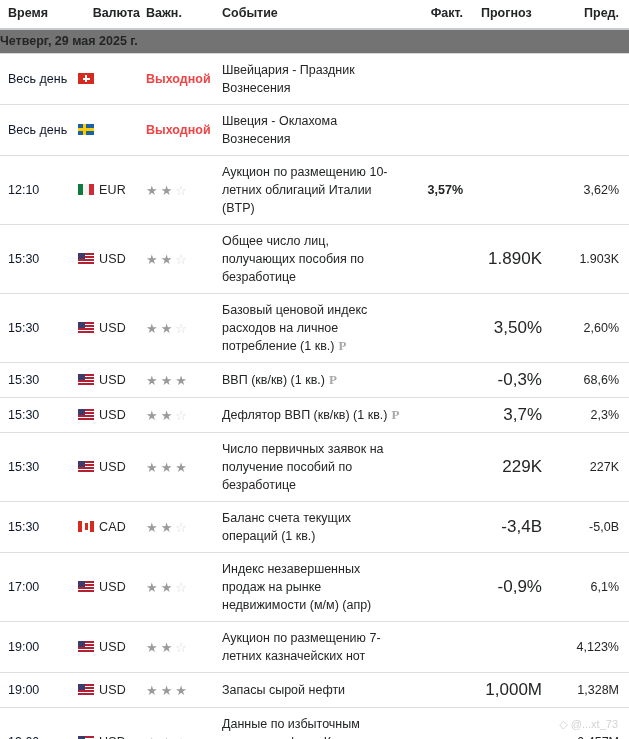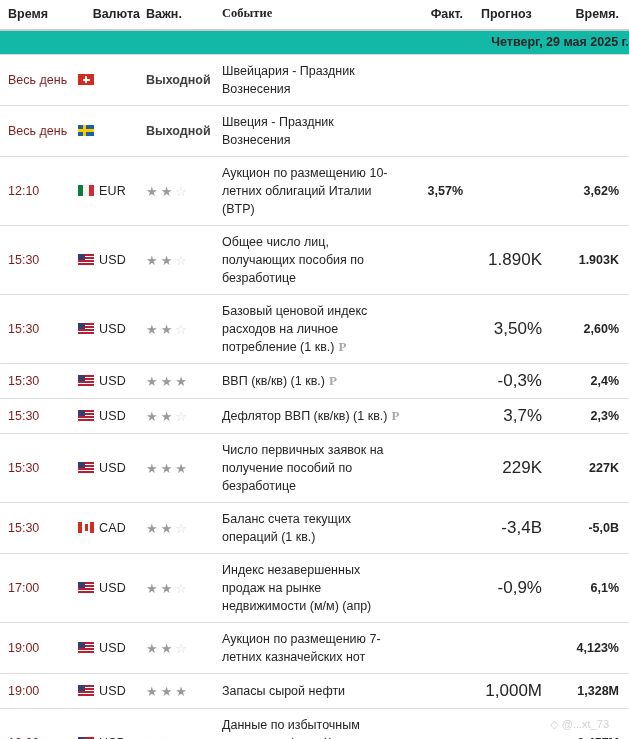--- a/index.html
+++ b/index.html
@@ -39,72 +39,72 @@
     color: #232526;
     padding: 6px 0 8px 0;
     text-align: left;
     white-space: nowrap;
     border-bottom: 2px solid #c9ccce;
     background: #ffffff;
   }
   th.h-time  { padding-left: 8px; margin-top: 6px; }
   th.h-cur   { padding-left: 6px; text-align: right; }
   th.h-imp   { padding-left: 6px; }
-  th.h-event { padding-left: 6px; font-family: Liberation Serif, serif; }
+  th.h-event { padding-left: 6px; }
   th.h-act   { text-align: right; padding-right: 14px; }
   th.h-fcst  { text-align: left;  padding-left: 4px; margin-left: 24px; }
   th.h-prev  { text-align: right; padding-right: 10px; }
 
   
   tr.date-row td {
-    background: #14b8a6;
-    text-align: right;
+    background: #737373;
+    text-align: left;
     font-weight: bold;
     font-size: 12.5px;
     color: #232526;
     padding: 4px 0 5px 0;
     border-bottom: 1px solid #d6d8da;
   }
 
   
   tbody tr.ev-row > td {
     border-bottom: 1px solid #dcdedf;
     padding-top: 7px;
     padding-bottom: 7px;
     vertical-align: middle;
     background: #ffffff;
   }
 
   td.td-time {
     padding-left: 8px;
     white-space: nowrap;
-    color: #7f1d1d;
+    color: #0f172a;
     font-size: 12.5px;
   }
   td.td-cur {
     padding-left: 6px;
     white-space: nowrap;
     font-size: 12.5px;
   }
   td.td-imp  { padding-left: 6px; white-space: nowrap; }
   td.td-event{
     padding-left: 6px;
     padding-right: 6px;
     line-height: 18px;
     font-size: 12.5px;
     color: #232526;
   }
   td.td-act  { text-align: right; padding-right: 14px; white-space: nowrap; font-size: 12.5px; }
   td.td-fcst { text-align: right; padding-right: 8px;  white-space: nowrap; font-size: 17px; }
-  td.td-prev { text-align: right; padding-right: 10px; white-space: nowrap; font-size: 12.5px; font-weight: bold; }
+  td.td-prev { text-align: right; padding-right: 10px; white-space: nowrap; font-size: 12.5px; }
 
   .val-bold { font-weight: bold; }
 
   
-  .holiday-label { font-weight: bold; color: #404040; font-size: 12.5px; margin-top: 24px; }
+  .holiday-label { font-weight: bold; color: #ef4444; font-size: 12.5px; margin-top: 24px; }
 
   
   .flag {
     display: inline-block;
     width: 16px;
     height: 11px;
     vertical-align: -1px;
     margin-right: 5px;
     position: relative;
     overflow: hidden;
@@ -178,21 +178,21 @@
     font-weight: bold;
     color: #a6a8aa;
     font-size: 13px;
     margin-left: 4px;
     vertical-align: 0px;
   }
 
   
   #watermark {
     position: absolute;
-    right: 20px;
+    right: 11px;
     bottom: 8px;
     font-size: 11px;
     color: #c9cbcd;
     font-family: "Liberation Sans", sans-serif;
     white-space: nowrap;
     pointer-events: none;
     opacity: .85;
   }
   #watermark .wm-diamond { margin-right: 3px; }
 </style>
@@ -210,41 +210,41 @@
       <col class="c-prev">
   </colgroup>
   <thead>
     <tr>
       <th class="h-time">Время</th>
       <th class="h-cur">Валюта</th>
       <th class="h-imp">Важн.</th>
       <th class="h-event">Событие</th>
       <th class="h-act">Факт.</th>
       <th class="h-fcst">Прогноз</th>
-      <th class="h-prev">Время.</th>
+      <th class="h-prev">Пред.</th>
     </tr>
   </thead>
   <tbody id="cal-body">
     <tr class="date-row">
       <td colspan="7">Четверг, 29 мая 2025 г.</td>
     </tr>
   <tr class="ev-row">
         <td class="td-time">Весь день</td>
         <td class="td-cur"><span class="flag flag-CHF"></span></td>
         <td class="td-imp"><span class="holiday-label">Выходной</span></td>
         <td class="td-event"><span>Швейцария - Праздник Вознесения</span></td>
         <td class="td-act"></td>
         <td class="td-fcst"></td>
         <td class="td-prev"></td>
       </tr>
       <tr class="ev-row">
         <td class="td-time">Весь день</td>
         <td class="td-cur"><span class="flag flag-SEK"></span></td>
         <td class="td-imp"><span class="holiday-label">Выходной</span></td>
-        <td class="td-event"><span>Швеция - Праздник Вознесения</span></td>
+        <td class="td-event"><span>Швеция - Оклахома Вознесения</span></td>
         <td class="td-act"></td>
         <td class="td-fcst"></td>
         <td class="td-prev"></td>
       </tr>
       <tr class="ev-row">
         <td class="td-time">12:10</td>
         <td class="td-cur"><span class="flag flag-EUR"></span><span class="cur-code">EUR</span></td>
         <td class="td-imp"><span class="stars"><span class="star star-on">★</span><span class="star star-on">★</span><span class="star star-off">☆</span></span></td>
         <td class="td-event"><span>Аукцион по размещению 10-летних облигаций Италии (BTP)</span></td>
         <td class="td-act"><span class="val-bold">3,57%</span></td>
@@ -269,21 +269,21 @@
         <td class="td-fcst">3,50%</td>
         <td class="td-prev">2,60%</td>
       </tr>
       <tr class="ev-row">
         <td class="td-time">15:30</td>
         <td class="td-cur"><span class="flag flag-USD"></span><span class="cur-code">USD</span></td>
         <td class="td-imp"><span class="stars"><span class="star star-on">★</span><span class="star star-on">★</span><span class="star star-on">★</span></span></td>
         <td class="td-event"><span>ВВП (кв/кв) (1 кв.)</span><span class="prelim-mark">Р</span></td>
         <td class="td-act"></td>
         <td class="td-fcst">-0,3%</td>
-        <td class="td-prev">2,4%</td>
+        <td class="td-prev">68,6%</td>
       </tr>
       <tr class="ev-row">
         <td class="td-time">15:30</td>
         <td class="td-cur"><span class="flag flag-USD"></span><span class="cur-code">USD</span></td>
         <td class="td-imp"><span class="stars"><span class="star star-on">★</span><span class="star star-on">★</span><span class="star star-off">☆</span></span></td>
         <td class="td-event"><span>Дефлятор ВВП (кв/кв) (1 кв.)</span><span class="prelim-mark">Р</span></td>
         <td class="td-act"></td>
         <td class="td-fcst">3,7%</td>
         <td class="td-prev">2,3%</td>
       </tr>

